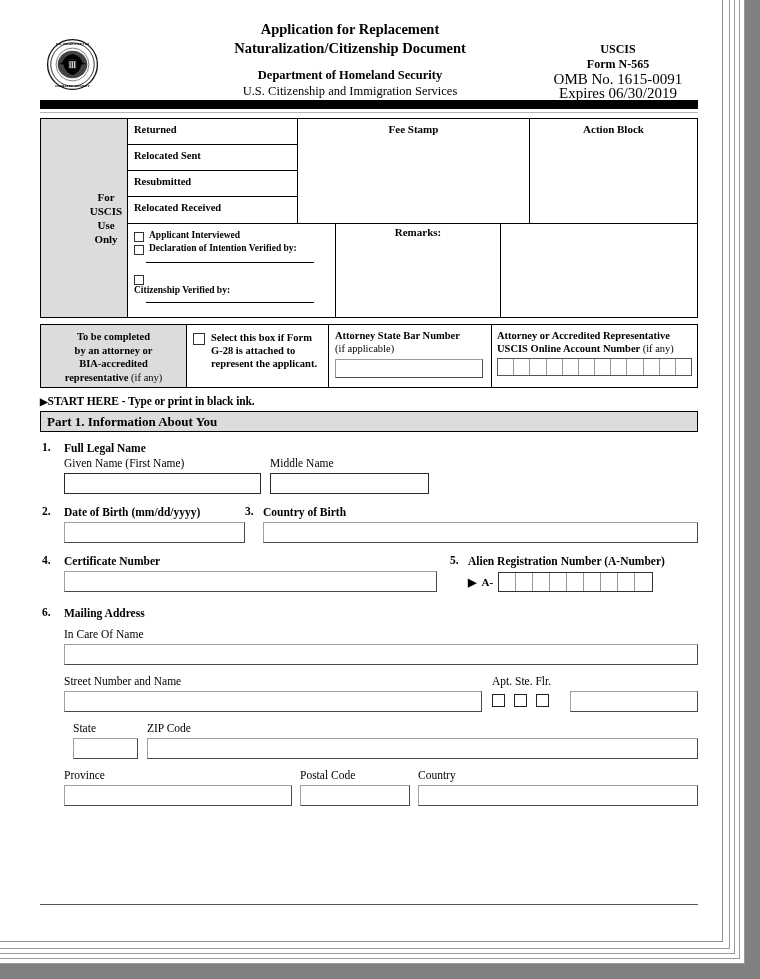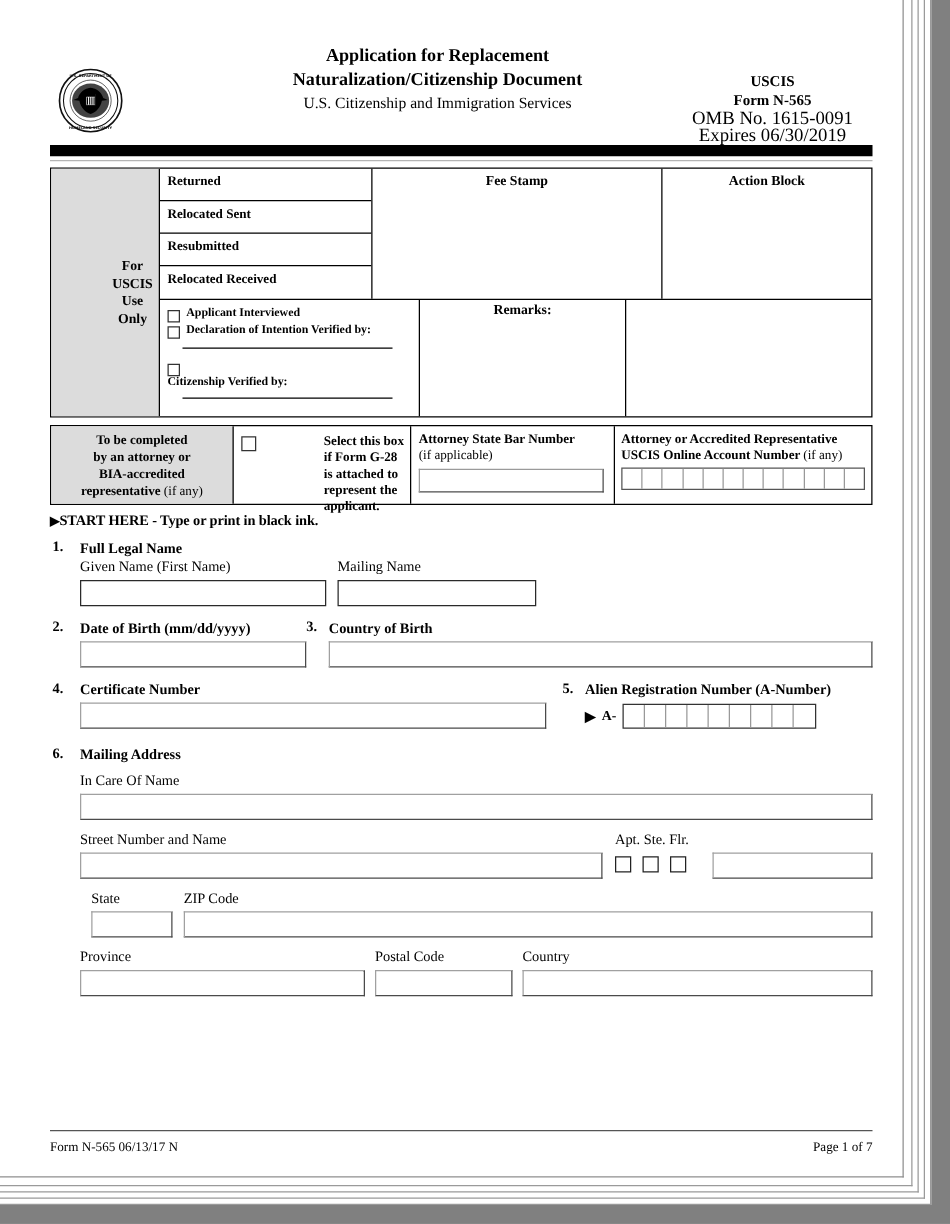--- a/index.html
+++ b/index.html
@@ -36,21 +36,21 @@
     height: 941px;
     background: #ffffff;
     border-right: 1px solid #8f8f8f;
     border-bottom: 1px solid #8f8f8f;
     overflow: hidden;
   }
 
   #paper {
     position: absolute;
     left: 40px;
-    top: 30px;
+    top: 14px;
     width: 658px;
   }
 
   
   .hdr { position: relative; height: 84px; }
   .seal {
     position: absolute;
     left: 6px; top: 24px;
     width: 53px; height: 53px;
   }
@@ -163,21 +163,20 @@
     font-size: 10.5px; font-weight: bold; line-height: 13.5px;
     padding-top: 5px;
   }
   .atty-a i { font-style: normal; font-weight: normal; }
   .atty-b {
     width: 142px;
     border-right: 1.4px solid #000;
     box-sizing: border-box;
     padding: 6px 4px 0 6px;
     display: flex;
-    gap: 48px;
   }
   .atty-b .txt { font-size: 10.5px; font-weight: bold; line-height: 13px; }
   .atty-c {
     width: 163px;
     border-right: 1.4px solid #000;
     box-sizing: border-box;
     padding: 4px 8px 0 6px;
     font-size: 10.5px; font-weight: bold; line-height: 13px;
   }
   .atty-c .sub, .atty-d .sub { font-weight: normal; }
@@ -302,20 +301,21 @@
             <g fill="#111" font-family="DejaVu Sans, sans-serif" font-size="5.3" font-weight="bold">
               <text x="50" y="14" text-anchor="middle">U.S. DEPARTMENT OF</text>
               <text x="50" y="93" text-anchor="middle">HOMELAND SECURITY</text>
             </g>
           </svg>
         </div>
 
         <div class="hdr-center">
           <div class="t1">Application for Replacement</div>
           <div class="t1">Naturalization/Citizenship Document</div>
+          <div class="t2">Department of Homeland Security</div>
           <div class="t3">U.S. Citizenship and Immigration Services</div>
         </div>
 
         <div class="hdr-right">
           <div class="r1">USCIS</div>
           <div class="r1">Form N-565</div>
           <div class="r2">OMB No. 1615-0091</div>
           <div class="r2">Expires 06/30/2019</div>
         </div>
       </div>
@@ -416,32 +416,33 @@
             <span class="c"></span>
             <span class="c"></span>
           </div>
         </div>
       </div>
 
       <div class="starthere">
         <span class="arrow">▶</span><span>START HERE</span><span class="norm"> - Type or print in black ink.</span>
       </div>
 
+      <div class="partbar">Part 1.  Information About You</div>
 
       <div class="qwrap">
         <div class="qnum">1.</div>
         <div class="qbody">
           <div class="qlabel">Full Legal Name</div>
           <div class="row">
             <div style="width:197px;margin-right:9px;">
               <div class="sublabel">Given Name (First Name)</div>
               <div class="inbox dark"></div>
             </div>
             <div style="width:159px;">
-              <div class="sublabel">Mailing Name</div>
+              <div class="sublabel">Middle Name</div>
               <div class="inbox dark"></div>
             </div>
           </div>
         </div>
       </div>
 
       <div class="qwrap" style="margin-top:11px;">
         <div class="row">
           <div style="width:205px;position:relative;">
             <div class="qnum">2.</div>
@@ -546,18 +547,14 @@
               <div class="sublabel">Country</div>
               <div class="inbox"></div>
             </div>
           </div>
         </div>
       </div>
 
     </div>
 
     <div class="footline"></div>
-    <div class="footer">
-      <span>Form N-565   06/13/17   N</span>
-      <span>Page 1 of 7</span>
-    </div>
   </div>
 </div>
 
 </body></html>

